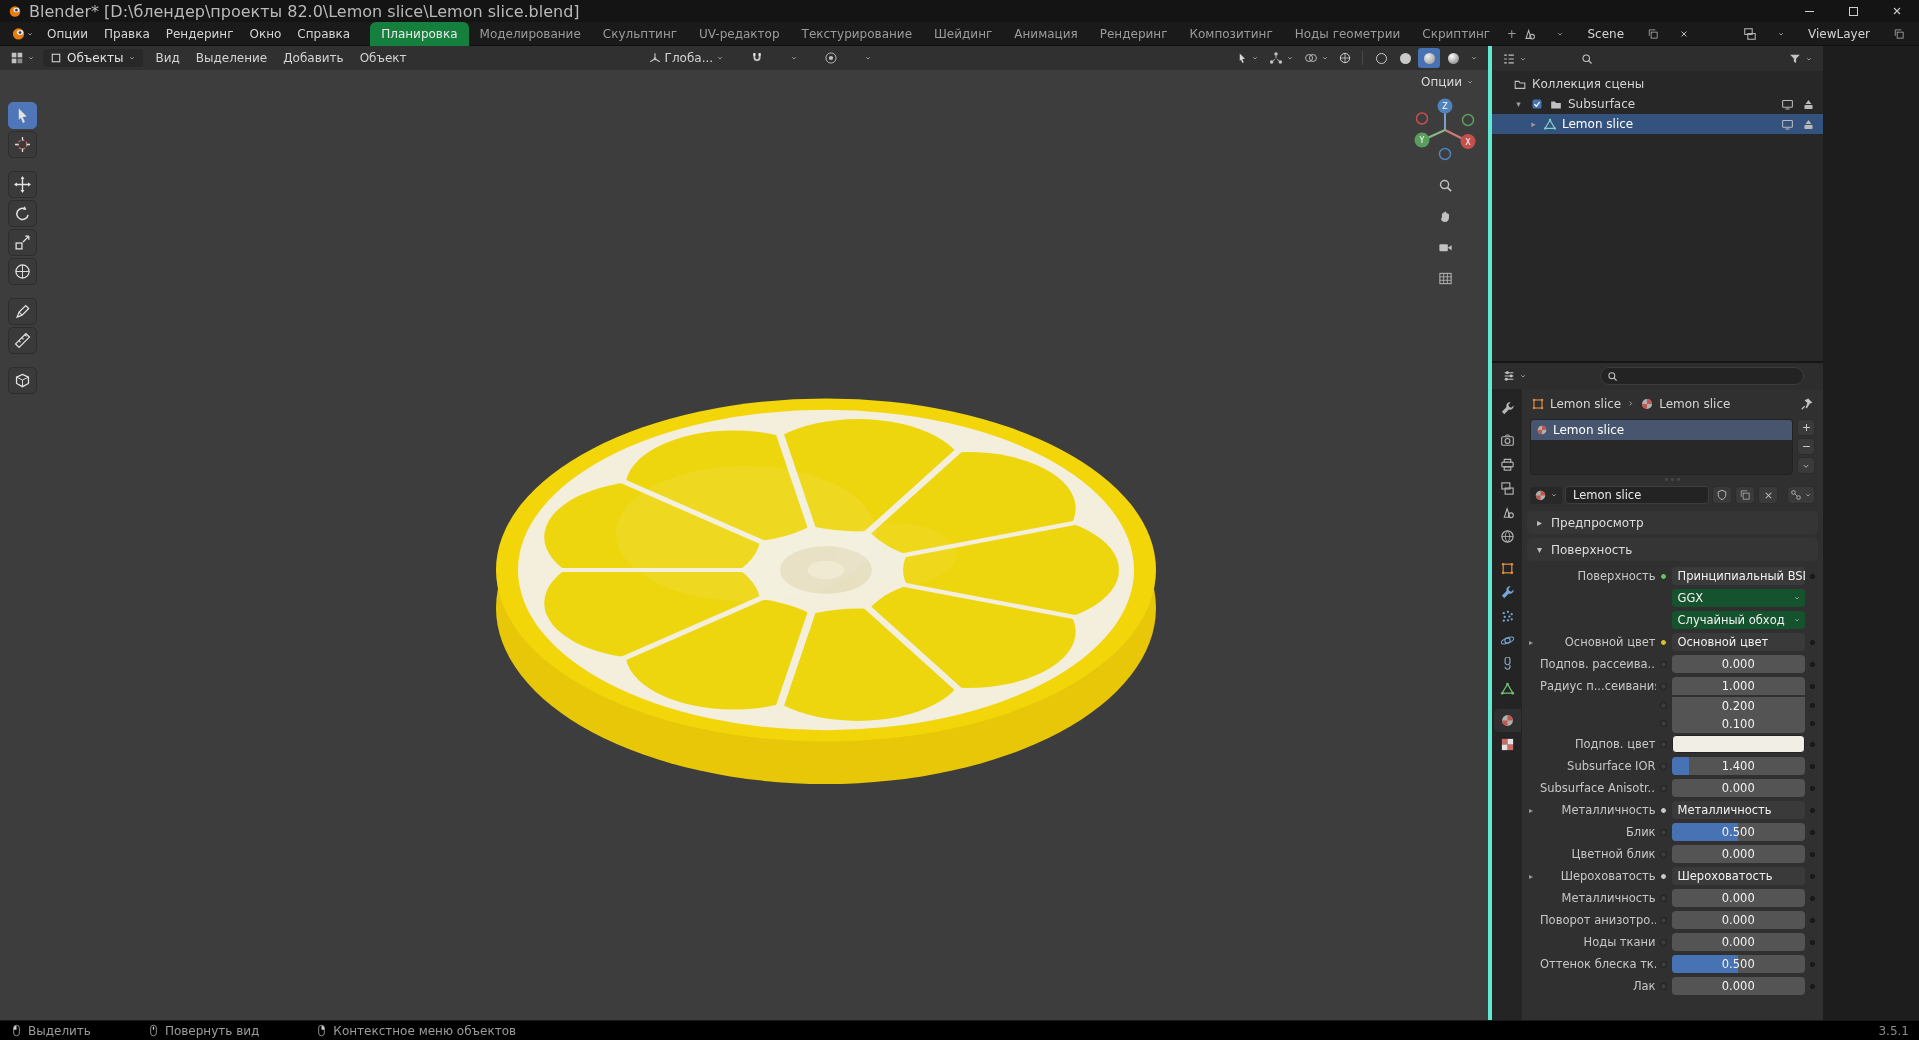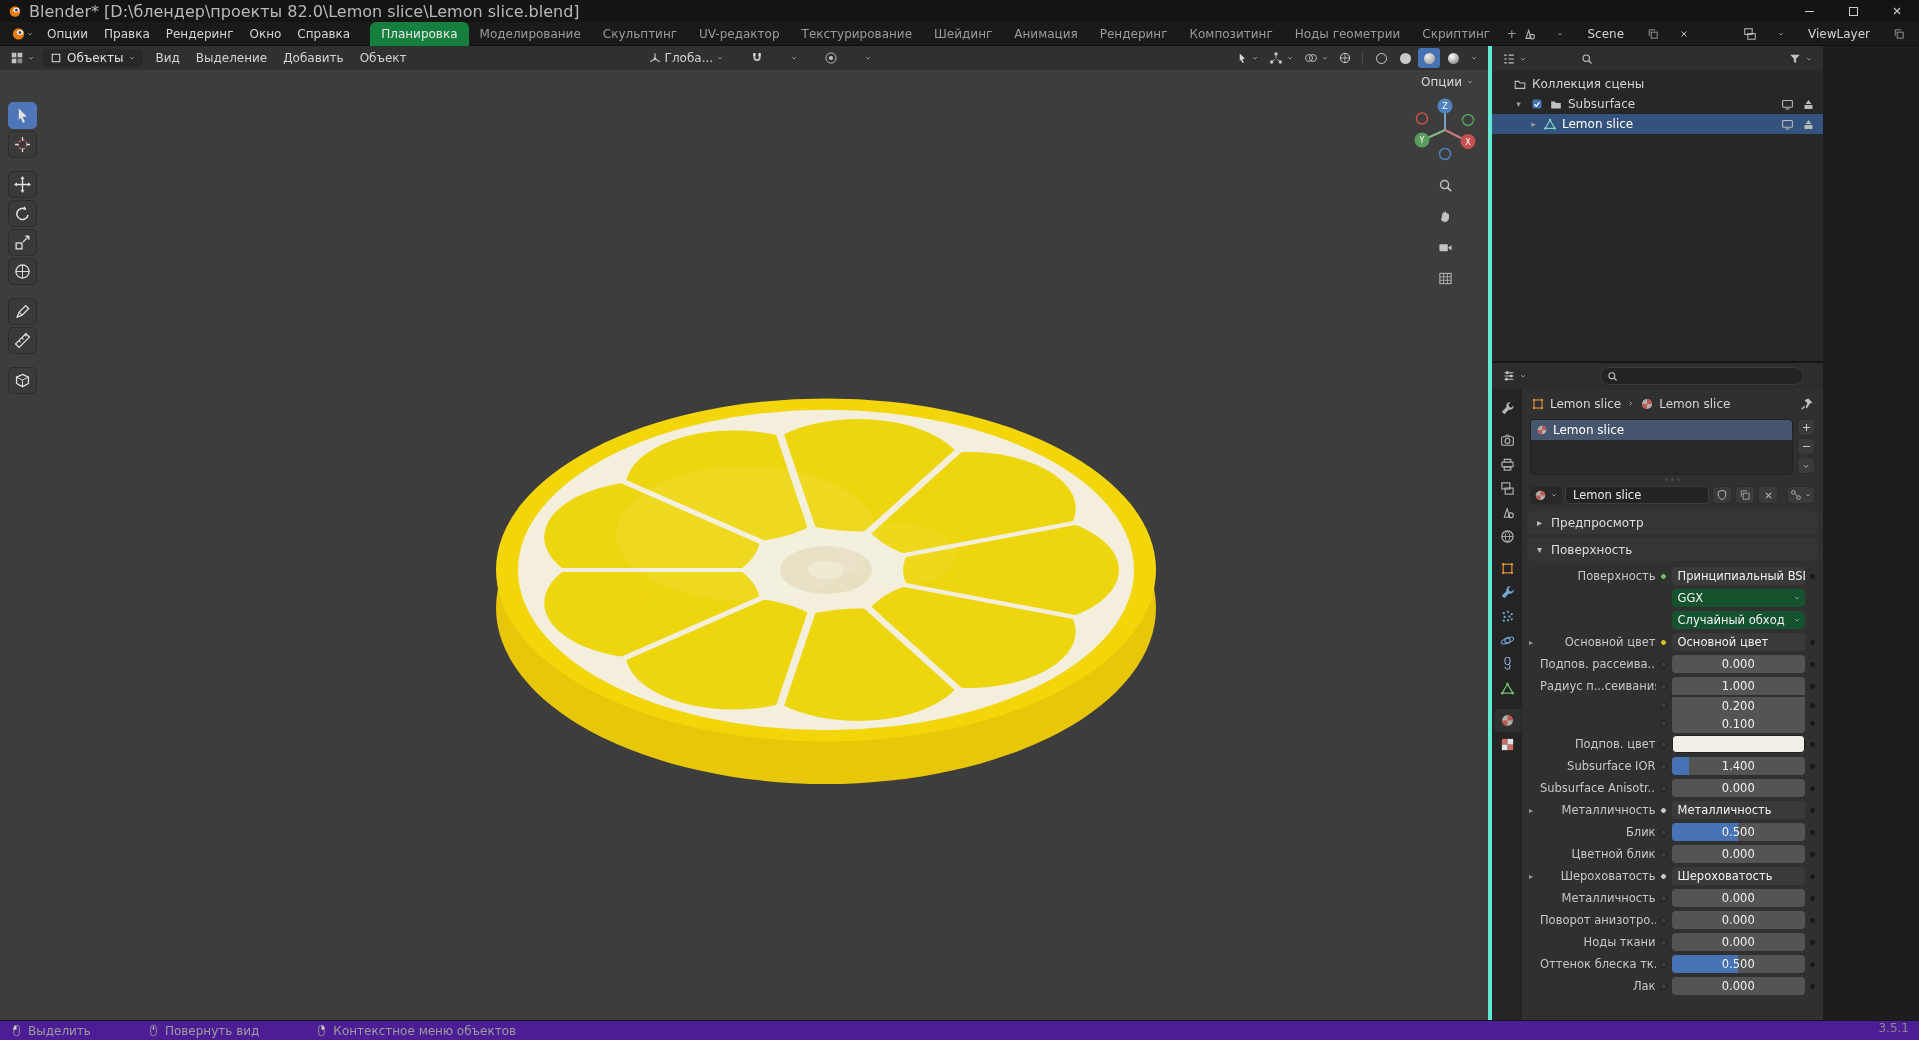--- a/index.html
+++ b/index.html
@@ -112,21 +112,21 @@
 .fld-text{position:relative;z-index:1;padding:0 6px;white-space:nowrap}
 .prop-field.number .fld-text,.prop-field.slider .fld-text{margin:0 auto}
 .prop-field.dropdown{background:#14532d;justify-content:space-between;padding-right:4px}
 .prop-field.linkf{background:#3a3a3a}
 .prop-field.colorf{border:1px solid #222}
 .group-top .prop-field{border-bottom-left-radius:0;border-bottom-right-radius:0}
 .group-mid .prop-field{border-radius:0}
 .group-bottom .prop-field{border-top-left-radius:0;border-top-right-radius:0}
 
 
-.statusbar{height:20px;background:#4c1d95;border-top:1px solid #161616;display:flex;padding:0 10px;gap:56px;flex:none}
+.statusbar{height:20px;background:#000000;border-top:1px solid #161616;display:flex;align-items:center;padding:0 10px;gap:56px;flex:none}
 .hint{display:flex;align-items:center;gap:5px}
 .hint-label{color:#9c9c9c;white-space:nowrap}
 .version{margin-left:auto;color:#8a8a8a}
 </style>
 </head>
 <body>
 
 <div class="app">
 
   <div class="titlebar">

